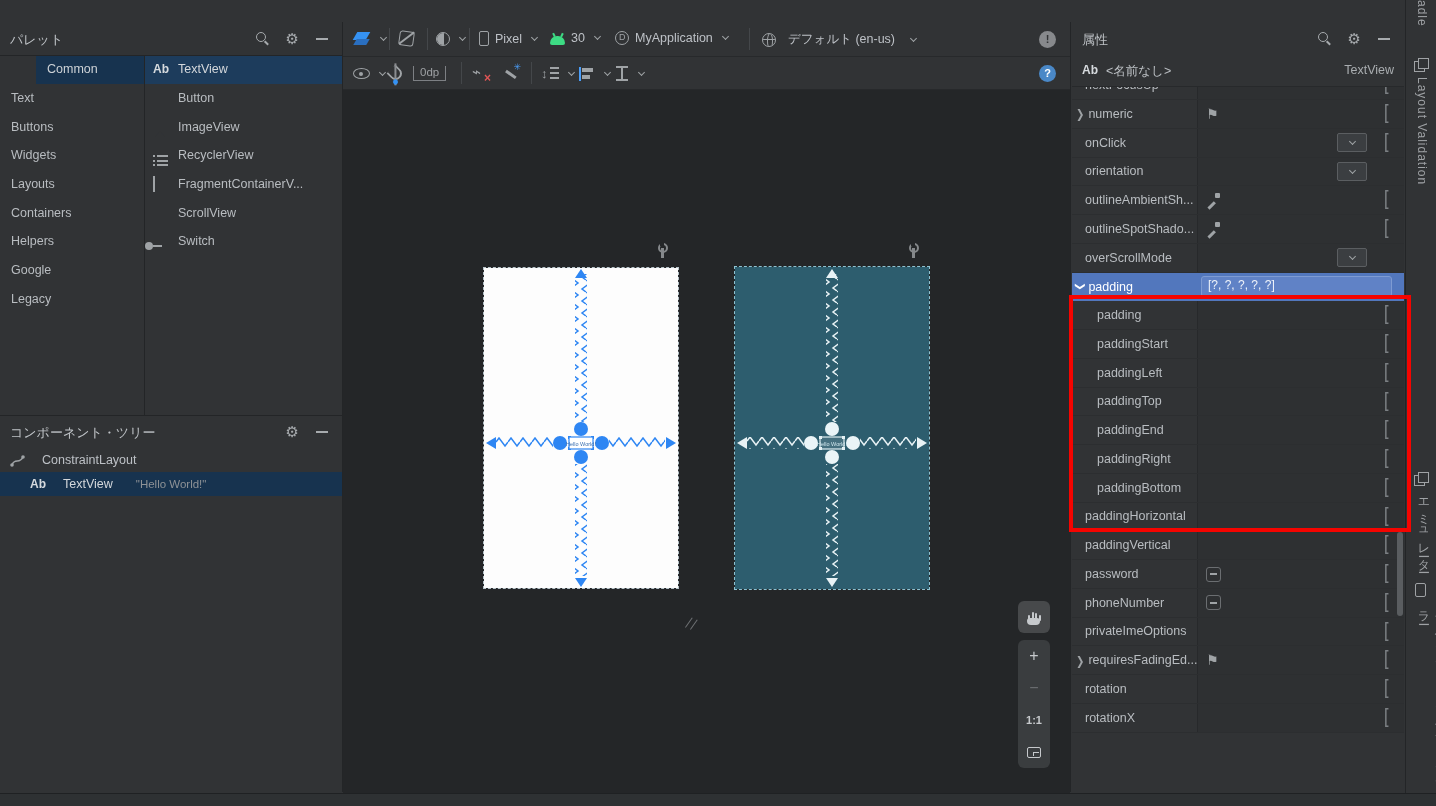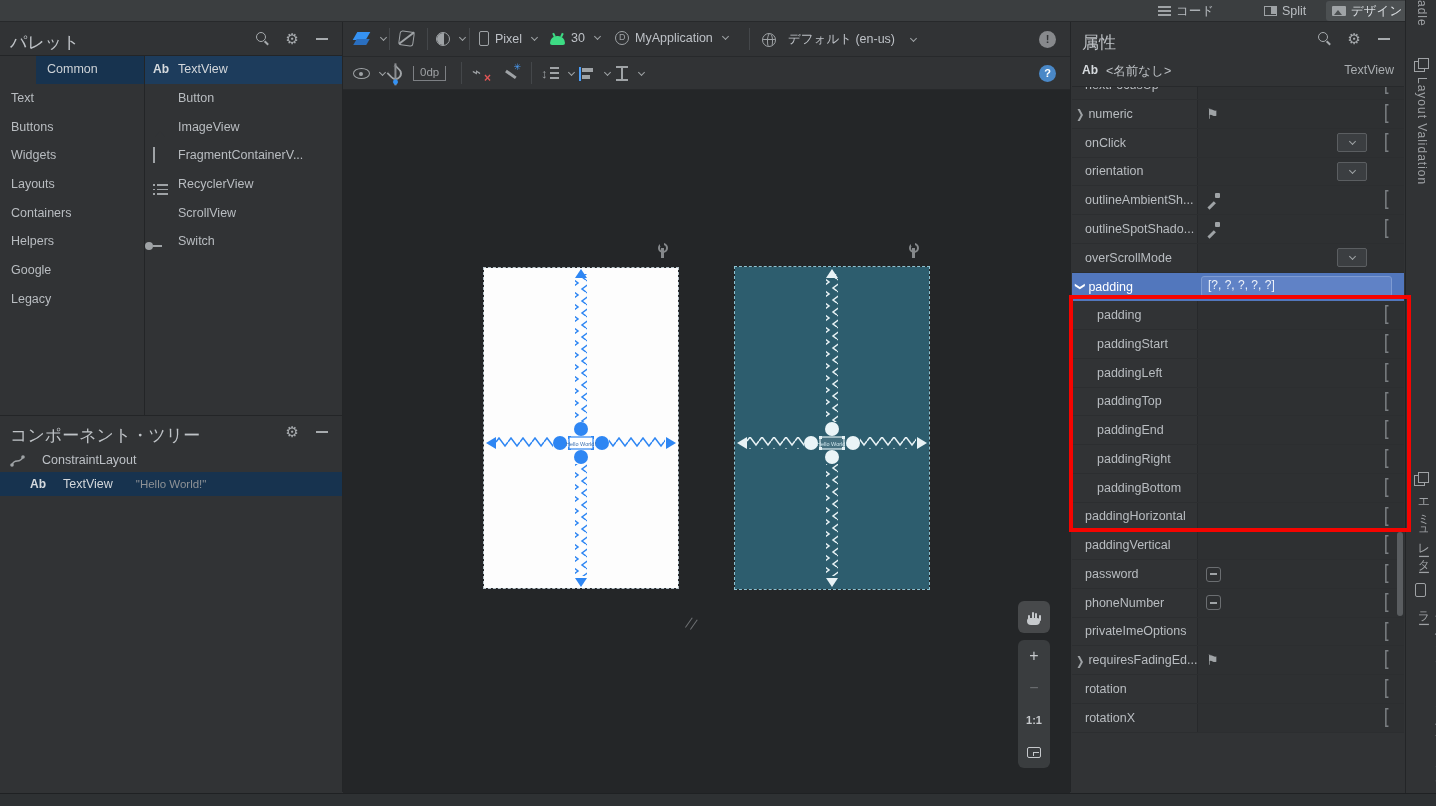--- a/index.html
+++ b/index.html
@@ -24,21 +24,21 @@
   .hicons { position:absolute; display:flex; align-items:center; gap:17px; }
   .ic-search { position:relative; width:13px; height:13px; display:inline-block; }
   .ic-search::before { content:""; position:absolute; width:8px; height:8px; border:1.6px solid #a7abae; border-radius:50%; left:0; top:0; }
   .ic-search::after { content:""; position:absolute; width:5px; height:1.8px; background:#a7abae; transform:rotate(45deg); left:8px; top:10px; }
   .ic-gear { color:#a7abae; font-size:15px; line-height:13px; }
   .ic-minus { width:12px; height:2px; background:#a7abae; display:inline-block; }
   .chev { display:inline-block; width:5px; height:5px; border-right:1.5px solid #9fa3a6; border-bottom:1.5px solid #9fa3a6; transform:rotate(45deg); margin-left:4px; margin-top:-3px; }
 
   
   #palette-hdr { left:0; top:22px; width:342px; height:33px; background:#313335; }
-  .panel-title { position:absolute; left:10px; top:9px; color:#bfc3c7; font-size:17px; }
+  .panel-title { position:absolute; left:10px; top:9px; color:#bfc3c7; font-size:13px; }
   #palette-cats { left:0; top:55px; width:144px; height:360px; }
   .cat-row { position:relative; height:28.7px; display:flex; align-items:center; padding-left:11px;
              color:#b9bdc1; font-size:12.5px; }
   .cat-row.sel { background:#17334f; color:#cdd2d6;margin-left:36px; }
   #palette-items { left:145px; top:55px; width:197px; height:360px; }
   .item-row { position:relative; height:28.7px; display:flex; align-items:center; gap:8px; padding-left:8px;
               color:#b9bdc1; font-size:12.5px; white-space:nowrap; overflow:hidden; }
   .item-row.sel { background:#1d3c5c; color:#d3d7db; }
   .ab-ic { font-size:12px; font-weight:bold; color:#d6dade; width:17px; }
   .btn-ic { width:15px; height:9px; background:#9fa3a6; border-radius:2px; }
@@ -168,34 +168,20 @@
   .strip-ic-sq::after { content:""; position:absolute; left:4px; top:0; width:9px; height:9px; border:1.4px solid #9fa2a5; background:#313335; }
   .strip-ic-phone { width:11px; height:14px; border:1.5px solid #9fa2a5; border-radius:2px; margin-left:9px; }
 
   #bottombar { left:0; top:793px; width:1436px; height:13px; background:#2e3133; border-top:1px solid #1f2123; }
 </style>
 </head>
 <body>
 
 <div id="stage">
 
-  <div class="abs" id="topstrip">
-    <div class="edtab" style="left:1152px;">
-      <span class="ic-lines"></span>
-      <span>コード</span>
-    </div>
-    <div class="edtab" style="left:1258px;">
-      <span class="ic-split"></span>
-      <span>Split</span>
-    </div>
-    <div class="edtab sel" style="left:1326px;">
-      <span class="ic-img"></span>
-      <span>デザイン</span>
-    </div>
-  </div>
 
   <div class="abs" id="palette-hdr">
     <span class="panel-title">パレット</span>
     <span class="hicons" style="right:14px; top:10px;">
       <span class="ic-search"></span>
       <span class="ic-gear">⚙</span>
       <span class="ic-minus"></span>
     </span>
   </div>
 
@@ -237,26 +223,26 @@
       </div>
     <div class="item-row">
         <span style="width:17px;"><span class="btn-ic"></span></span>
         <span>Button</span>
       </div>
     <div class="item-row">
         <span style="width:17px;"><span class="img-ic"></span></span>
         <span>ImageView</span>
       </div>
     <div class="item-row">
+        <span style="width:17px;"><span class="rec-ic"><i style="top:0;"></i><i style="top:4.5px;"></i><i style="top:9px;"></i></span></span>
+        <span>RecyclerView</span>
+      </div>
+    <div class="item-row">
         <span style="width:17px;"><span class="frag-ic"></span></span>
         <span>FragmentContainerV...</span>
-      </div>
-    <div class="item-row">
-        <span style="width:17px;"><span class="rec-ic"><i style="top:0;"></i><i style="top:4.5px;"></i><i style="top:9px;"></i></span></span>
-        <span>RecyclerView</span>
       </div>
     <div class="item-row">
         <span style="width:17px;"><span class="scr-ic"></span></span>
         <span>ScrollView</span>
       </div>
     <div class="item-row">
         <span style="width:17px;"><span class="sw-ic"></span></span>
         <span>Switch</span>
       </div>
   </div>

